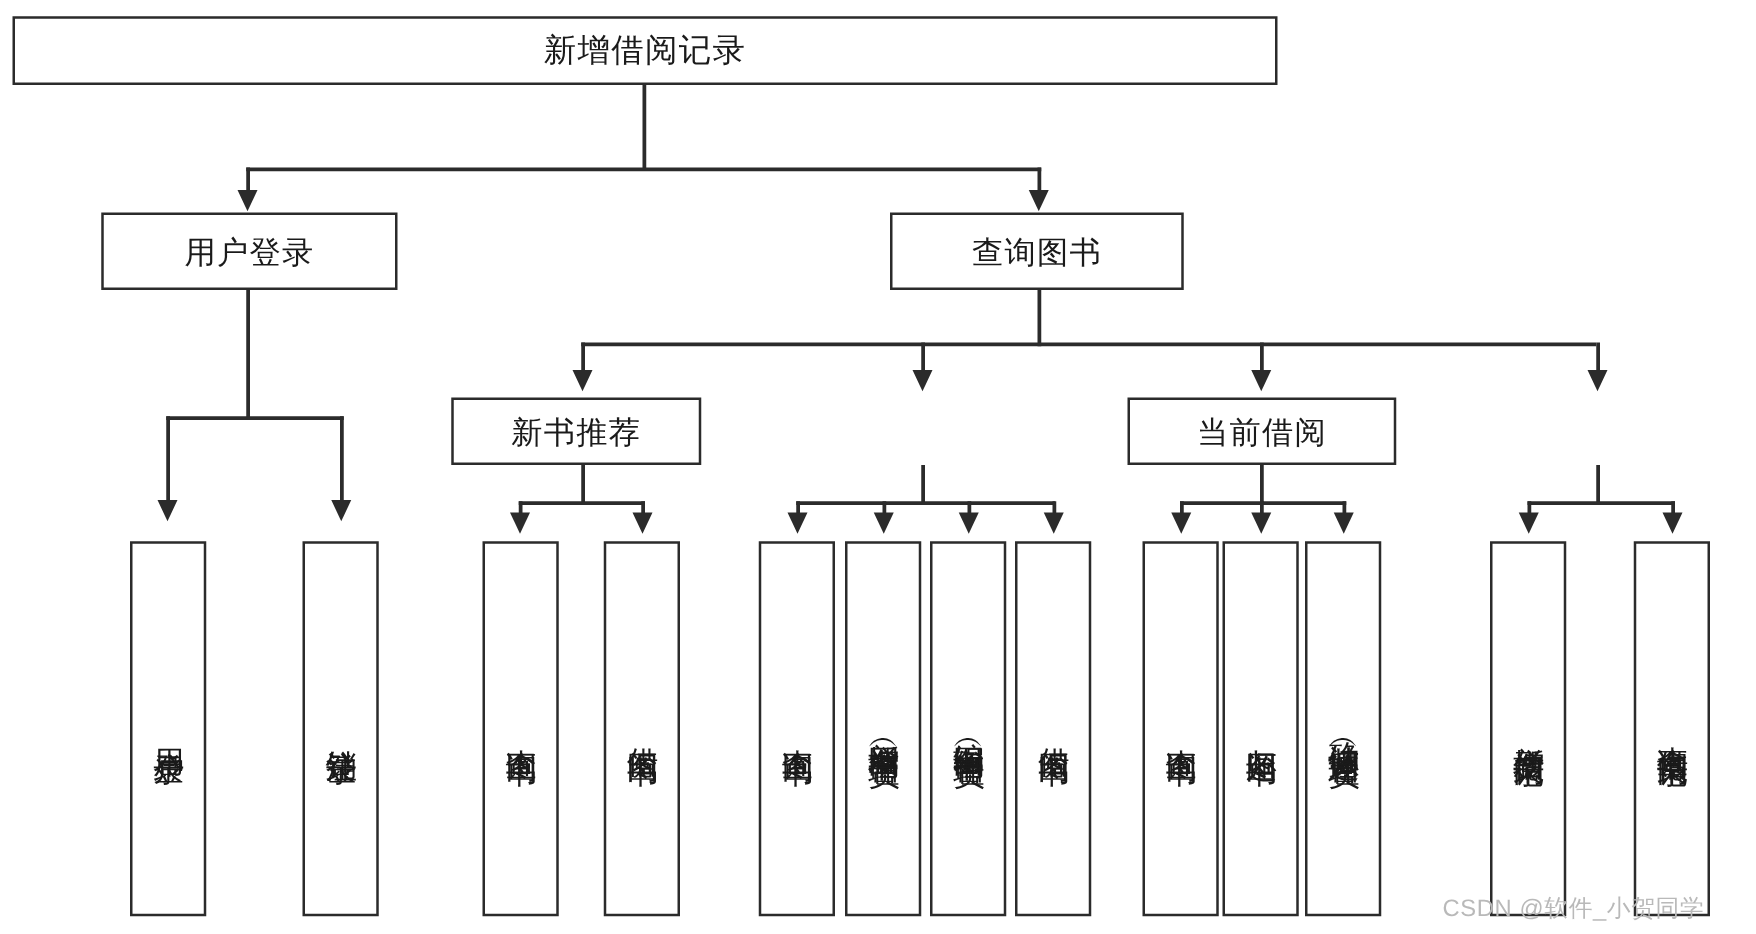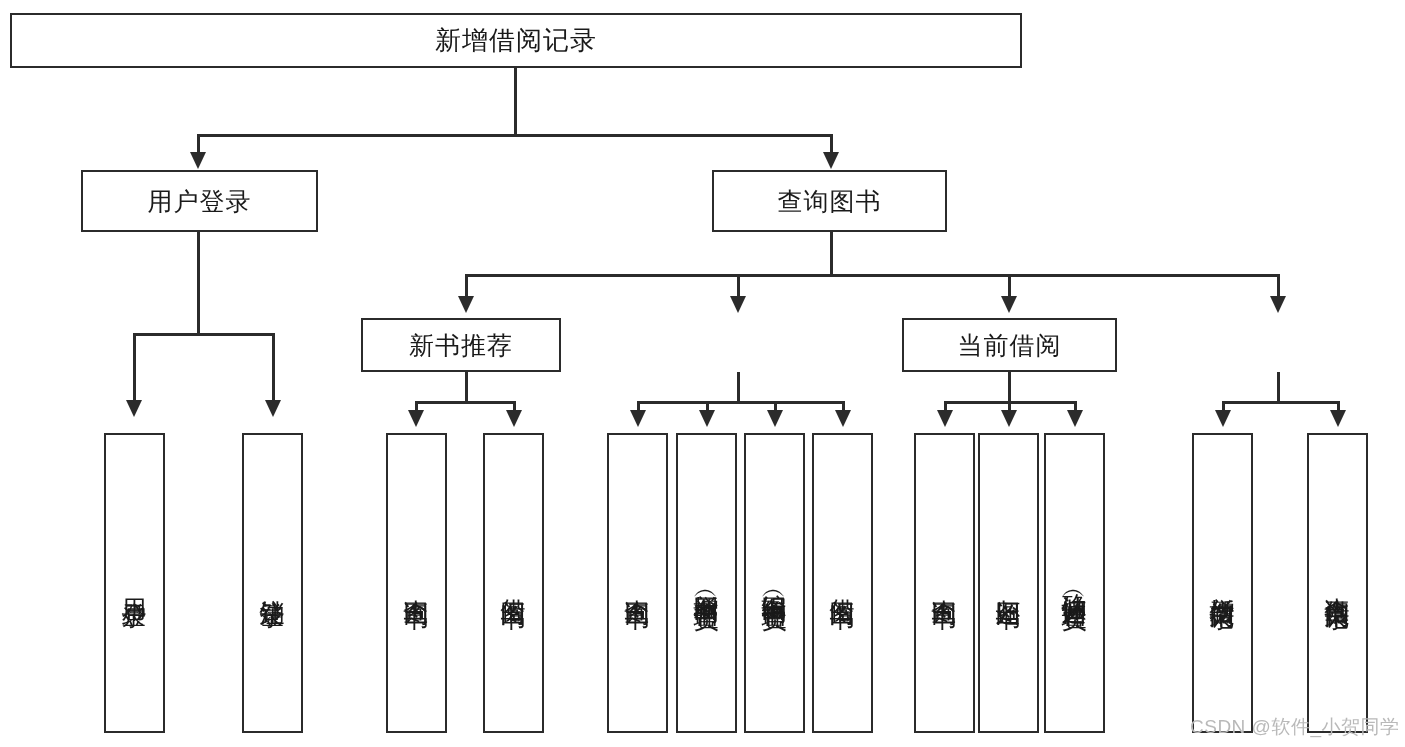--- a/index.html
+++ b/index.html
@@ -190,15 +190,15 @@
     <span>确认归还（管理员）</span>
   </div>
 
   <div class="node node-v" style="left:1192px; top:433px; width:61px; height:300px;">
     <span>新增借阅记录</span>
   </div>
   <div class="node node-v" style="left:1307px; top:433px; width:61px; height:300px;">
     <span>查询借阅记录</span>
   </div>
 
-  <div class="watermark" style="left:1190px; top:714px;">CSDN @软件_小贺同学</div>
+  <div class="watermark" style="left:1154px; top:714px;">CSDN @软件_小贺同学</div>
 
 </div>
 
 </body></html>

